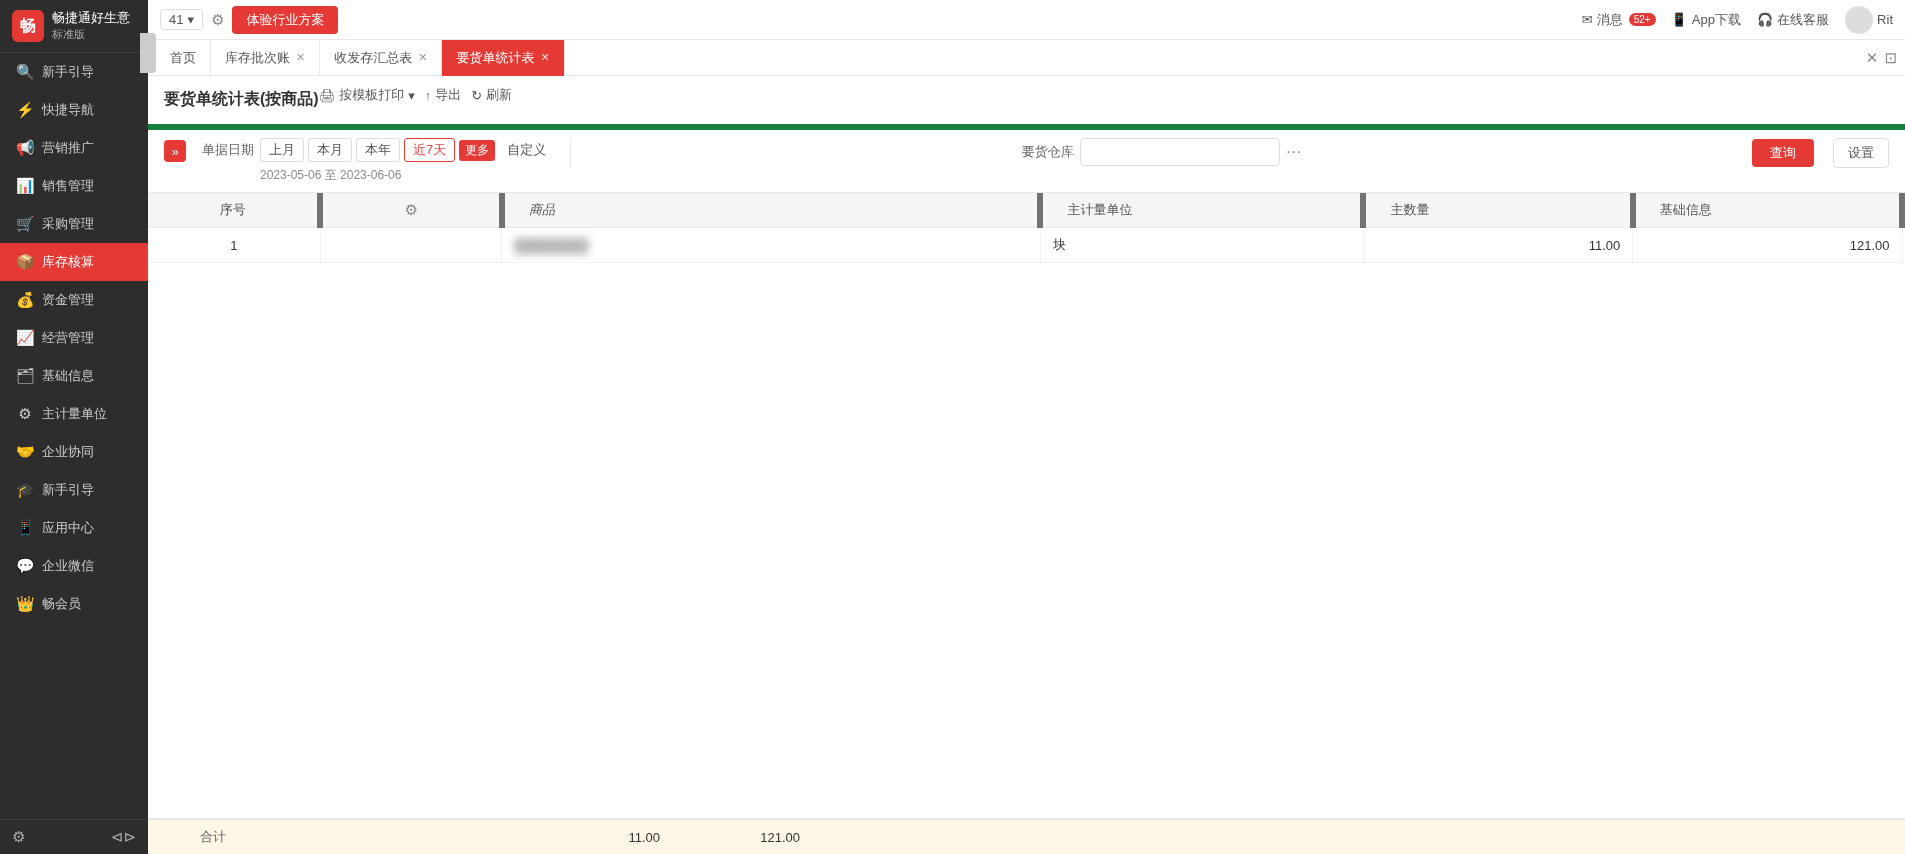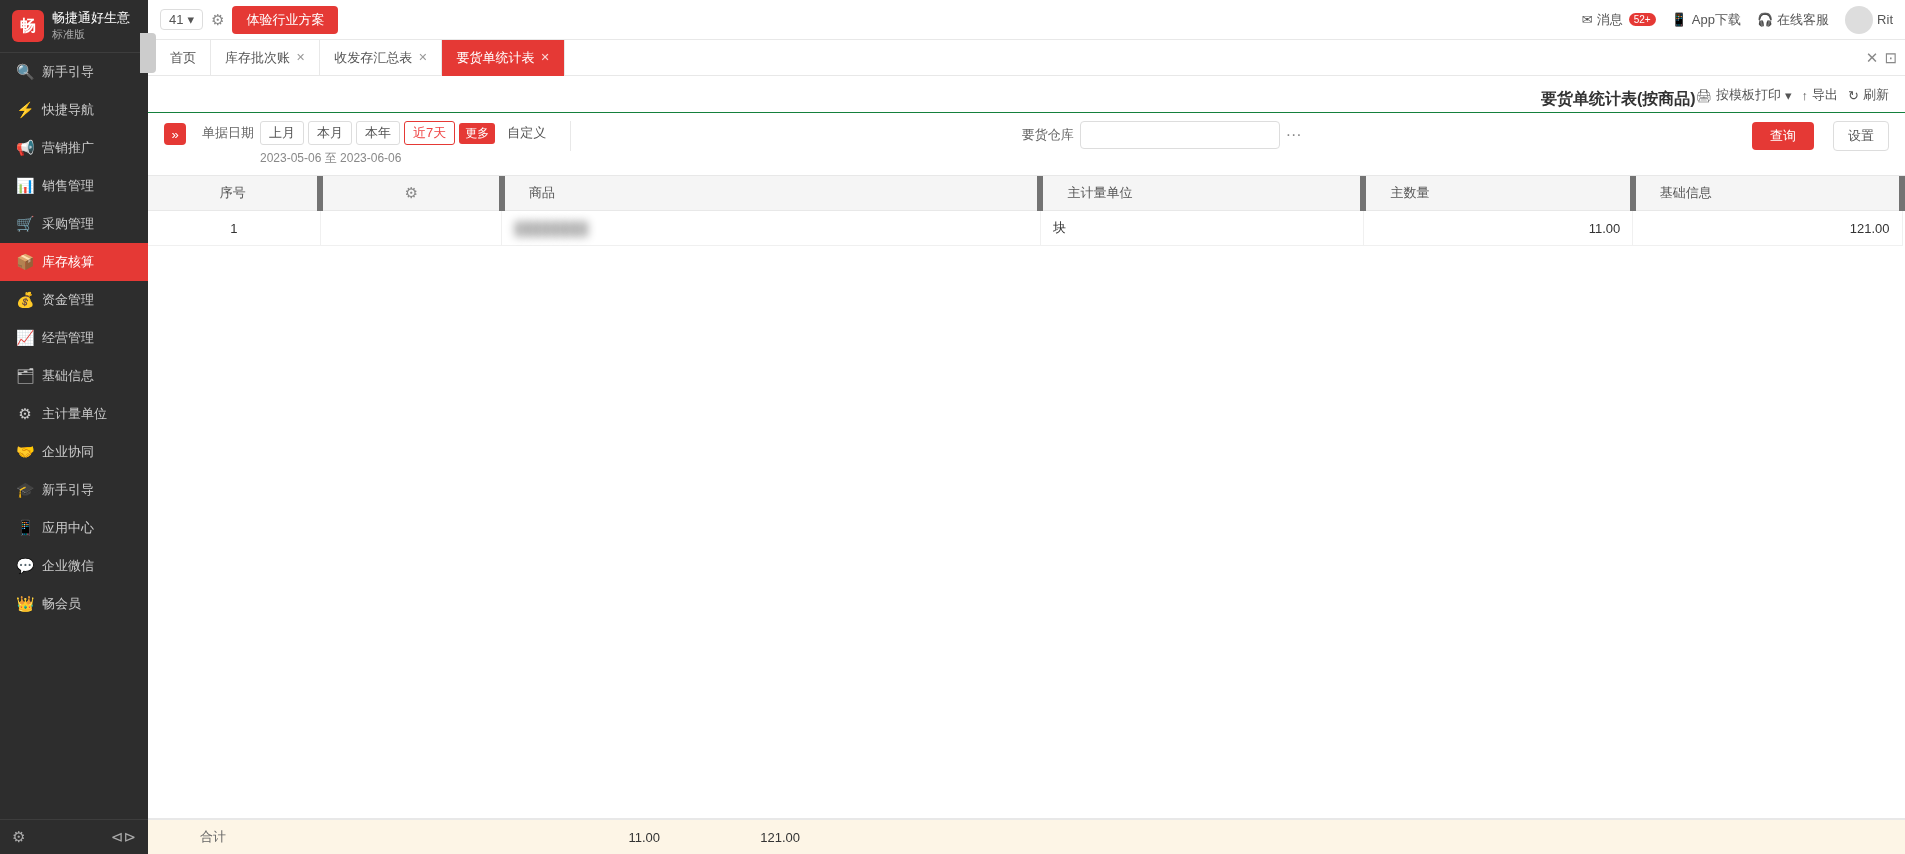--- a/index.html
+++ b/index.html
@@ -206,25 +206,25 @@
       flex: 1;
       overflow: hidden;
       display: flex;
       flex-direction: column;
       background: #f0f2f5;
     }
 
     
     .page-header {
       background: #fff;
-      padding: 10px 16px 0;
-      display: flex;
-      align-items: center;
-      justify-content: flex-end;
-      border-bottom: 1px solid #15803d;
+      padding: 10px 16px 12px;
+      display: flex;
+      align-items: center;
+      justify-content: flex-start;
+      border-bottom: 6px solid #15803d;
       flex-shrink: 0;
     }
     .page-title {
       font-size: 16px;
       font-weight: 600;
       color: #333;
     }
     .page-actions {
       display: flex;
       align-items: center;
@@ -631,21 +631,21 @@
     </div>
 
     <div class="table-container">
       <table>
         <thead>
           <tr>
             <th class="center" style="width:60px;">序号</th>
             <th class="center" style="width:40px;">
               <span class="settings-icon">⚙</span>
             </th>
-            <th style="width:200px;">商品</th>
+            <th style="width:200px;font-style:italic;">商品</th>
             <th style="width:120px;">主计量单位</th>
             <th style="width:100px;">主数量</th>
             <th style="width:100px;">基础信息</th>
           </tr>
         </thead>
         <tbody>
           <tr class="table-row">
             <td class="center">1</td>
             <td class="center"></td>
             <td>

